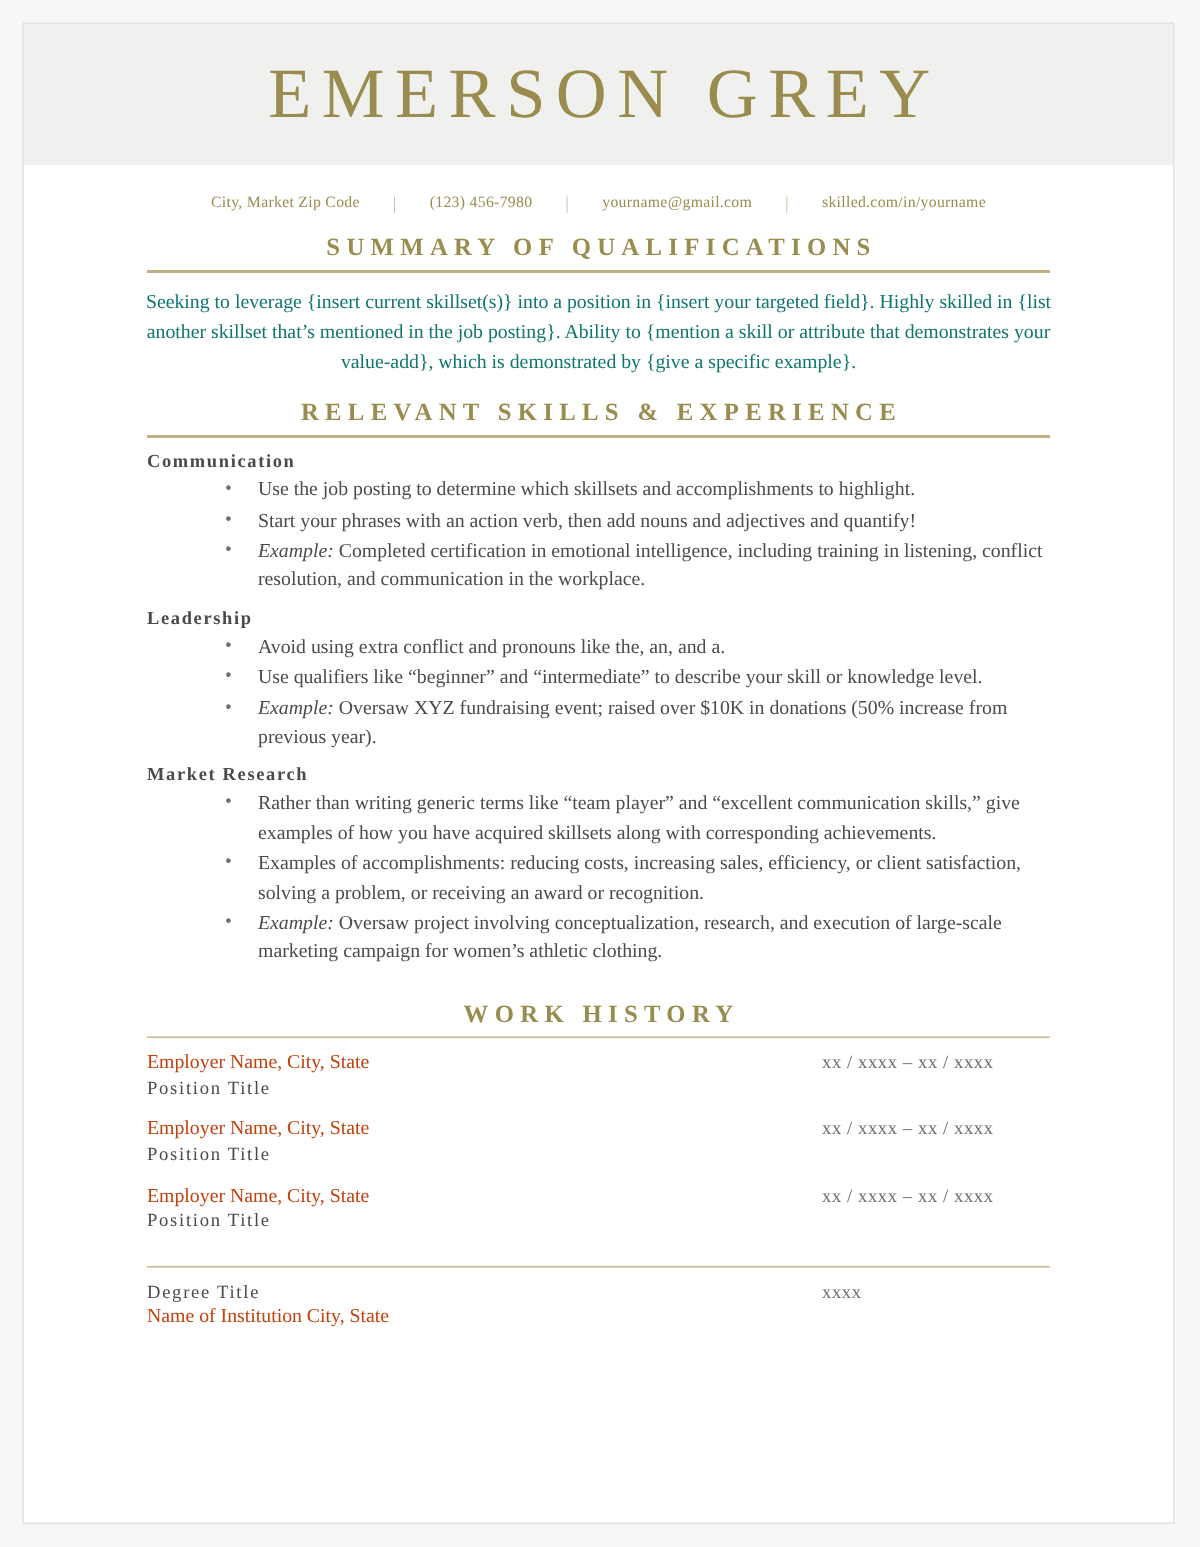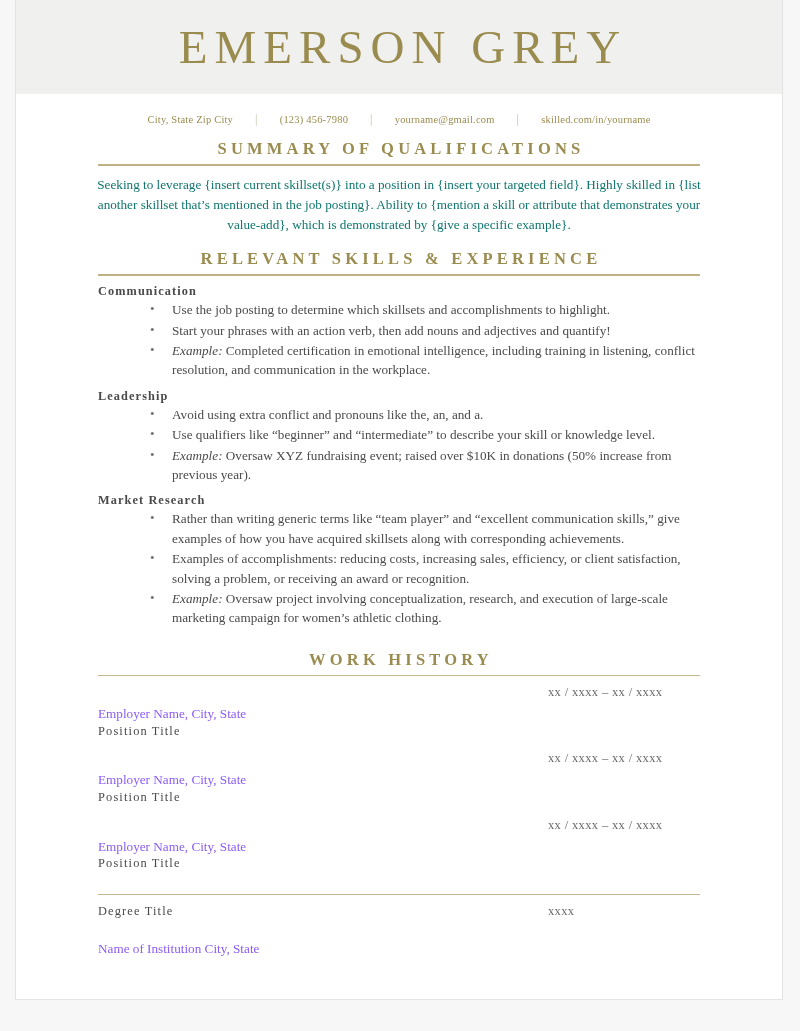--- a/index.html
+++ b/index.html
@@ -9,21 +9,21 @@
   body {
     width: 800px;
     height: 1031px;
     background: #f7f7f7;
     font-family: "Liberation Serif", serif;
     -webkit-font-smoothing: antialiased;
   }
   .page {
     position: absolute;
     left: 16px;
-    top: 0;
+    top: 16px;
     width: 766px;
     height: 999px;
     background: #ffffff;
     box-shadow: 0 0 0 1px #e3e3e3;
     overflow: hidden;
   }
   
   .name-band {
     height: 94px;
     background: #f0f0ef;
@@ -121,23 +121,22 @@
   .entries { width: 602px; margin: 8px auto 0 auto; }
   .entry {
     display: flex;
     align-items: flex-start;
     margin-bottom: 11px;
   }
   .entry:last-child { margin-bottom: 0; }
   .entry-left { flex: 1 1 auto; }
   .entry-org {
     font-size: 13.2px;
-    color: #8b5cf6;
+    color: #c2410c;
     line-height: 1.28;
-    margin-top: 22px;
   }
   .entry-role {
     font-size: 12.4px;
     font-weight: 400;
     color: #4a4a4a;
     letter-spacing: 1.15px;
     line-height: 1.3;
   }
   .entry-dates {
     flex: 0 0 auto;
@@ -154,21 +153,21 @@
 </head>
 <body>
 
 <div class="page">
 
   <div class="name-band">
     <div class="name-title">EMERSON GREY</div>
   </div>
 
   <div class="contact-row">
-    <span class="contact-item">City, State Zip City</span>
+    <span class="contact-item">City, Market Zip Code</span>
     <span class="contact-sep">|</span>
     <span class="contact-item">(123) 456-7980</span>
     <span class="contact-sep">|</span>
     <span class="contact-item">yourname@gmail.com</span>
     <span class="contact-sep">|</span>
     <span class="contact-item">skilled.com/in/yourname</span>
   </div>
 
   <div class="section">
     <div class="section-title">SUMMARY OF QUALIFICATIONS</div>

